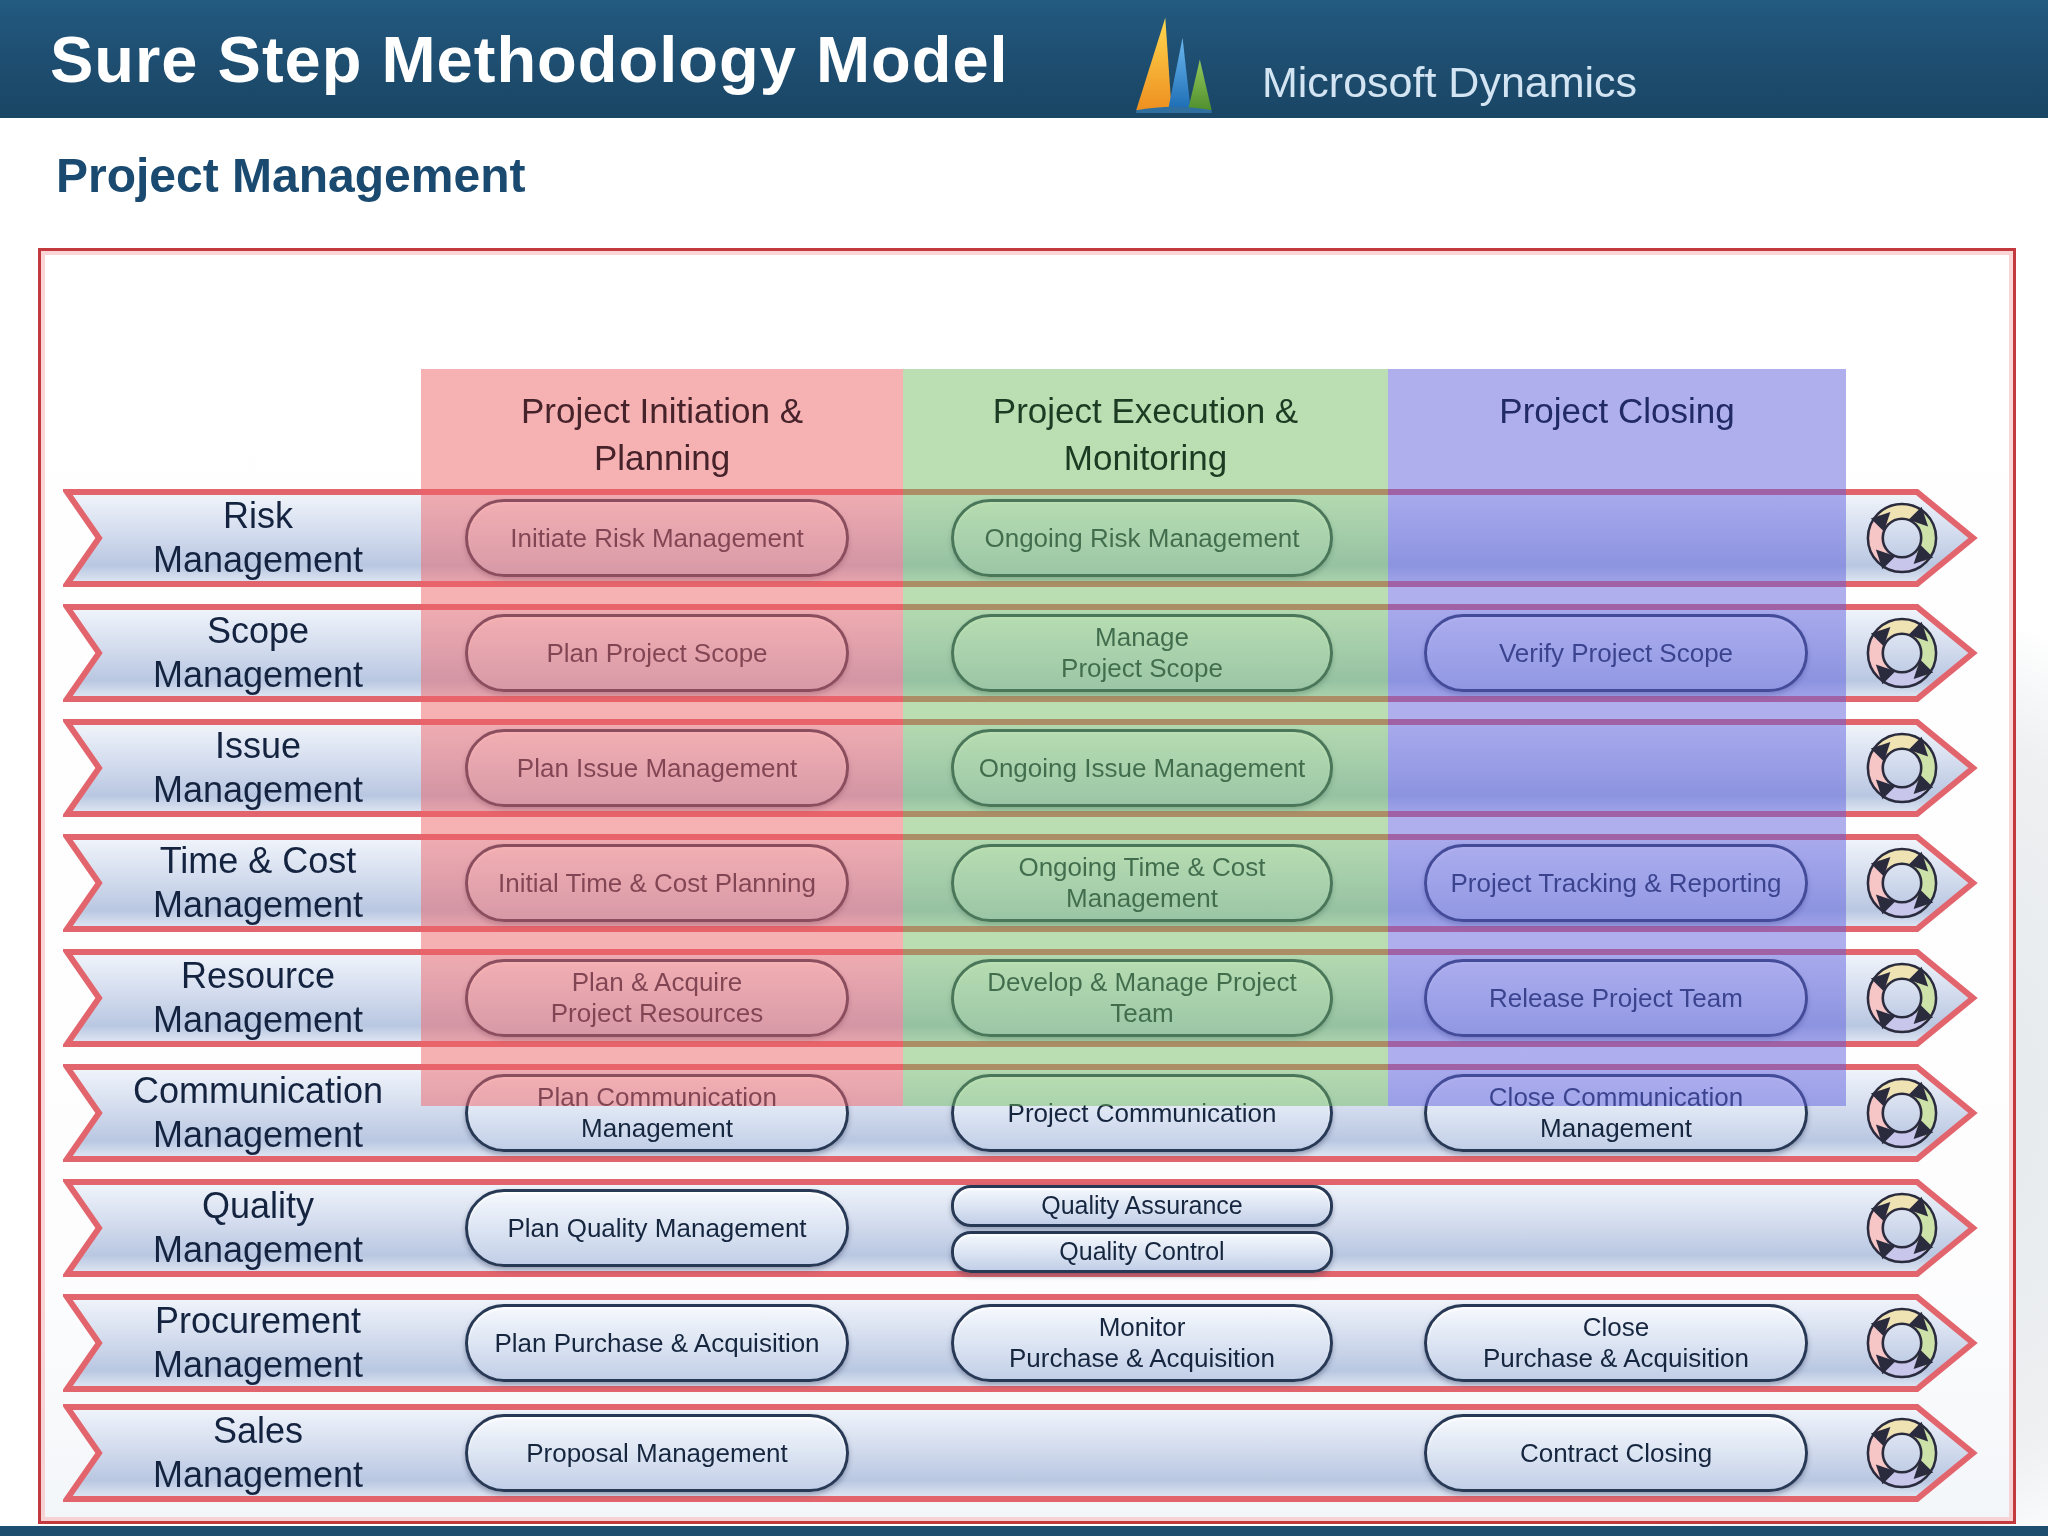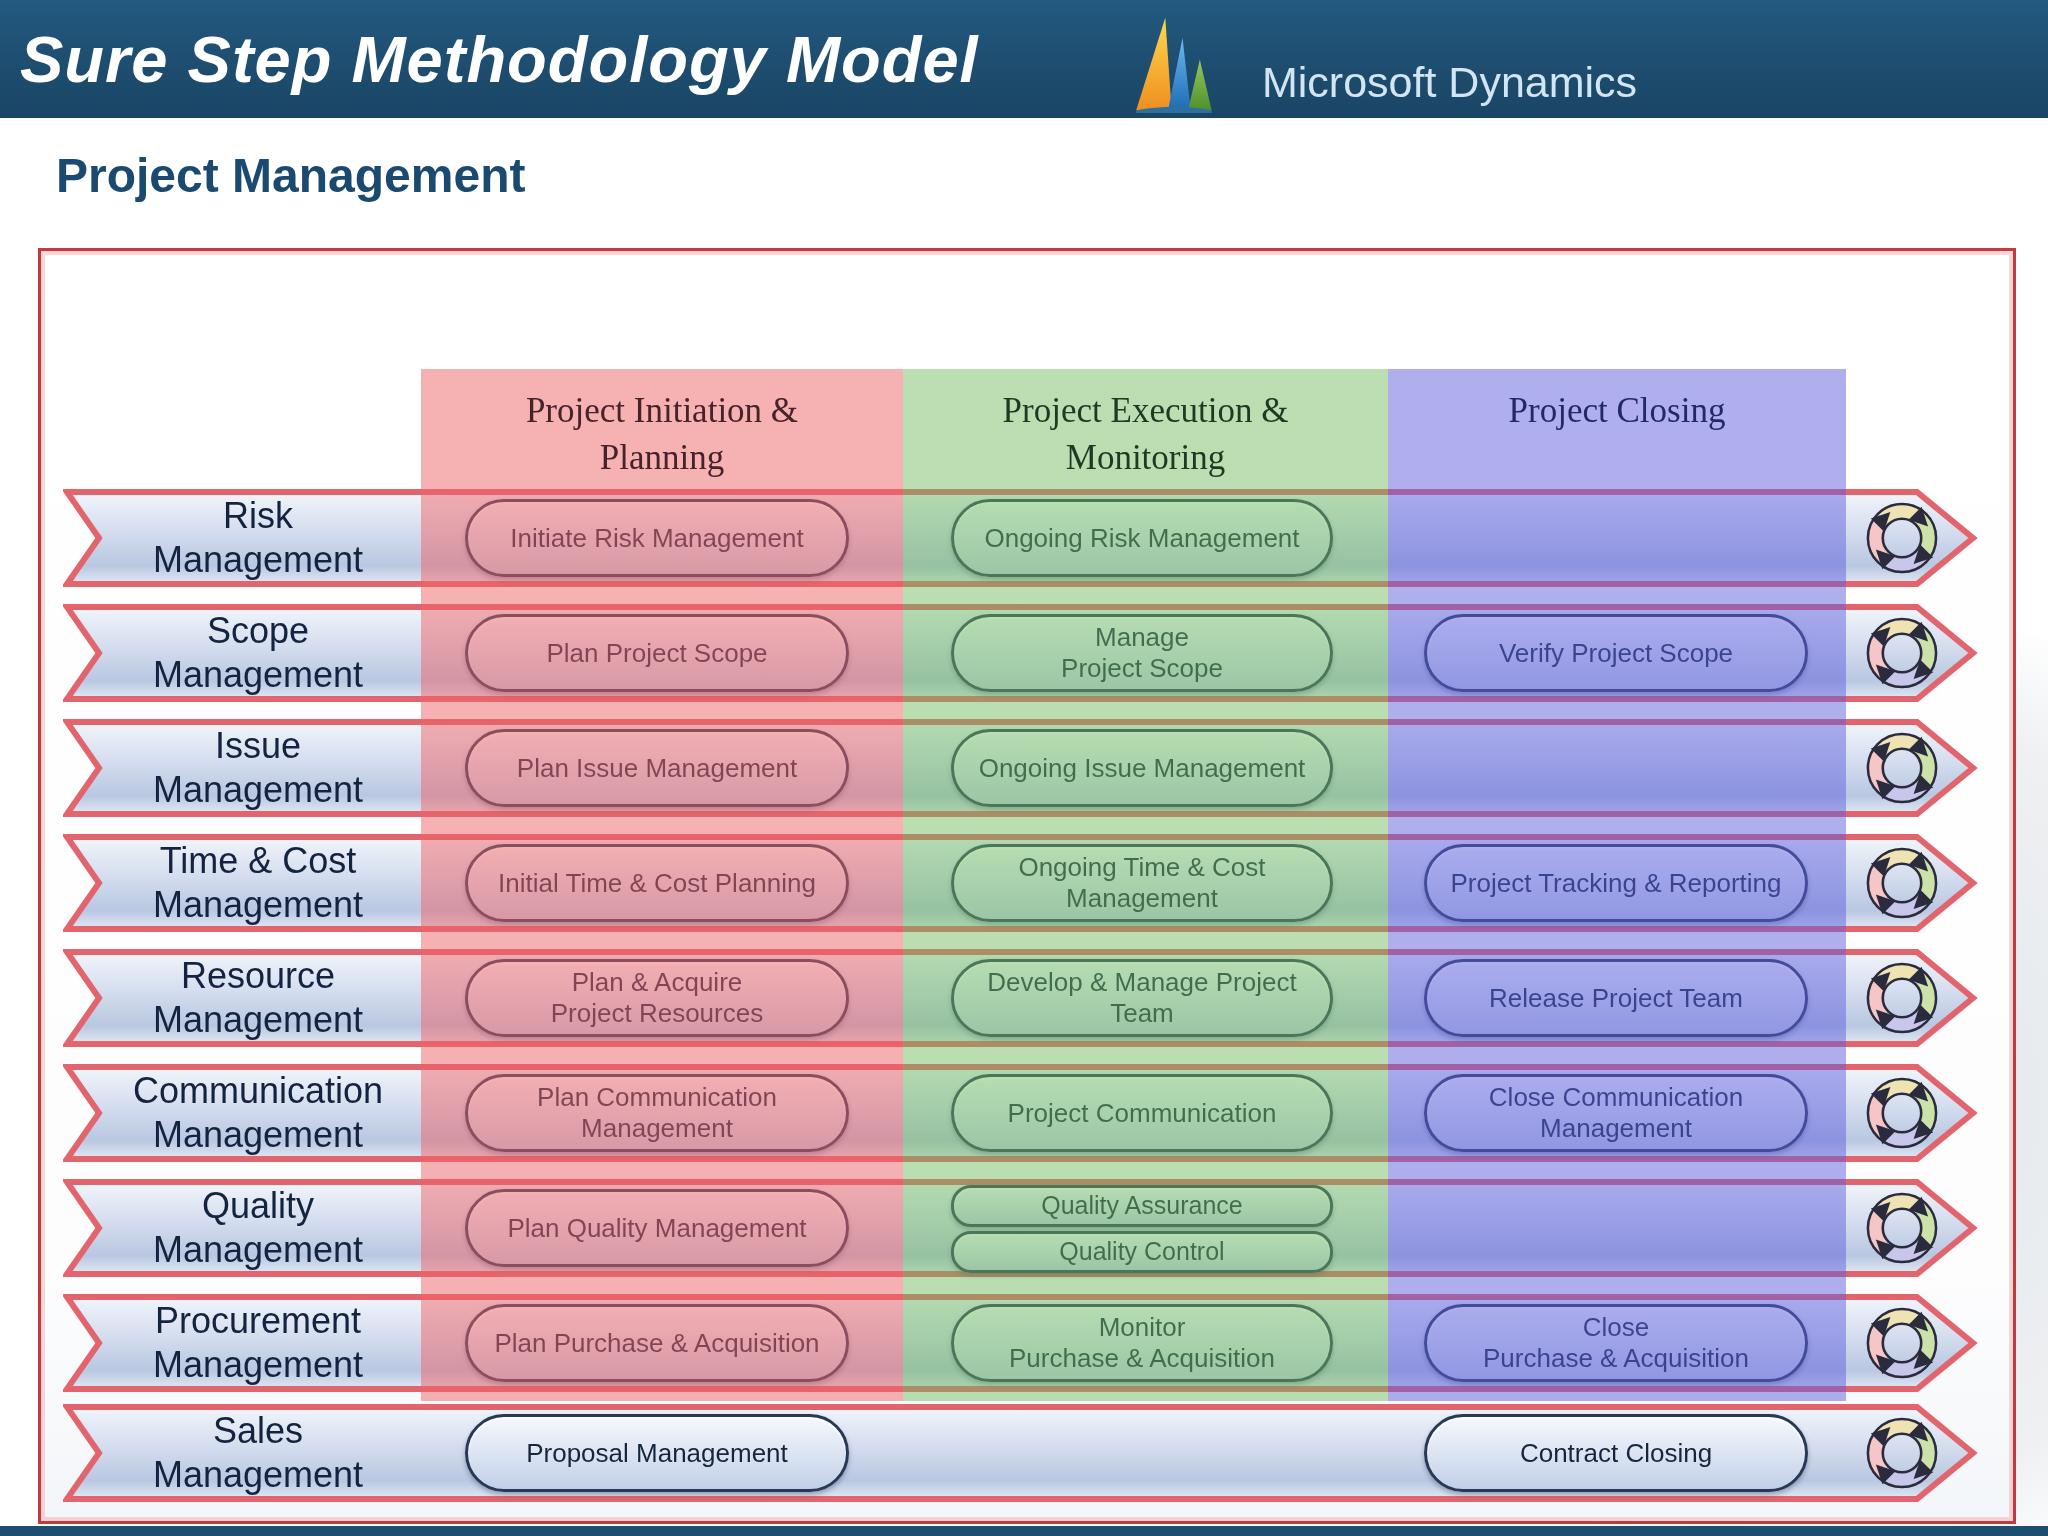--- a/index.html
+++ b/index.html
@@ -2,22 +2,22 @@
 <html><head>
 <meta charset="utf-8">
 <style>
   html,body{margin:0;padding:0;background:#888;}
   .slide{position:relative;width:2048px;height:1536px;background:#ffffff;overflow:hidden;
          font-family:"Liberation Sans", sans-serif;}
 
   
   .top-bar{position:absolute;left:0;top:0;width:2048px;height:118px;
            background:linear-gradient(180deg,#235a80 0%,#1d4c6e 60%,#1a4665 100%);}
-  .main-title{position:absolute;left:20px;top:50%;transform:translateY(-50%);
-              color:#ffffff;font-size:65px;font-weight:bold;letter-spacing:1px;white-space:nowrap;font-style:italic;}
+  .main-title{position:absolute;left:50px;top:50%;transform:translateY(-50%);
+              color:#ffffff;font-size:65px;font-weight:bold;letter-spacing:1px;white-space:nowrap;}
   .brand{position:absolute;left:1126px;top:14px;height:100px;display:flex;align-items:flex-end;gap:4px;}
   .brand-text{color:#d3e4f2;font-size:43px;line-height:1;padding-bottom:10px;white-space:nowrap;margin-left:28px;}
 
   
   .page-title{position:absolute;left:56px;top:148px;font-size:48px;color:#1b4a70;font-weight:bold;}
 
   
   .deco-circle{position:absolute;right:-300px;top:600px;width:1000px;height:1000px;border-radius:50%;
                background:radial-gradient(circle,#e3e7ea 0%,#eef0f2 55%,rgba(255,255,255,0) 72%);}
 
@@ -39,21 +39,21 @@
         box-shadow:0 3px 5px rgba(40,50,80,0.35), inset 0 2px 2px #ffffff;}
   .c1{left:402px;width:378px;text-align:center;}
   .c2{left:888px;width:376px;}
   .c3{left:1361px;width:378px;}
   .half{height:36px;border-radius:20px;font-size:25px;}
   .half.tp{top:7px;}
   .half.bt{top:53px;}
   .cycle{position:absolute;left:1798px;top:9px;width:82px;height:82px;}
 
   
-  .colband{position:absolute;top:118px;height:1032px;z-index:3;pointer-events:none;font-family:Liberation Serif, serif;}
+  .colband{position:absolute;top:118px;height:737px;z-index:3;pointer-events:none;}
   .colband .chead{padding-top:18px;text-align:center;font-size:35px;line-height:1.35;
                   white-space:pre-line;font-weight:normal;}
   .col-init{left:380px;width:482px;background:rgba(238,100,104,0.50);}
   .col-init .chead{color:#46232a;}
   .col-exec{left:862px;width:485px;background:rgba(112,189,94,0.48);}
   .col-exec .chead{color:#1d3a22;}
   .col-close{left:1347px;width:458px;background:rgba(95,95,222,0.50);}
   .col-close .chead{color:#222a66;}
 
   

